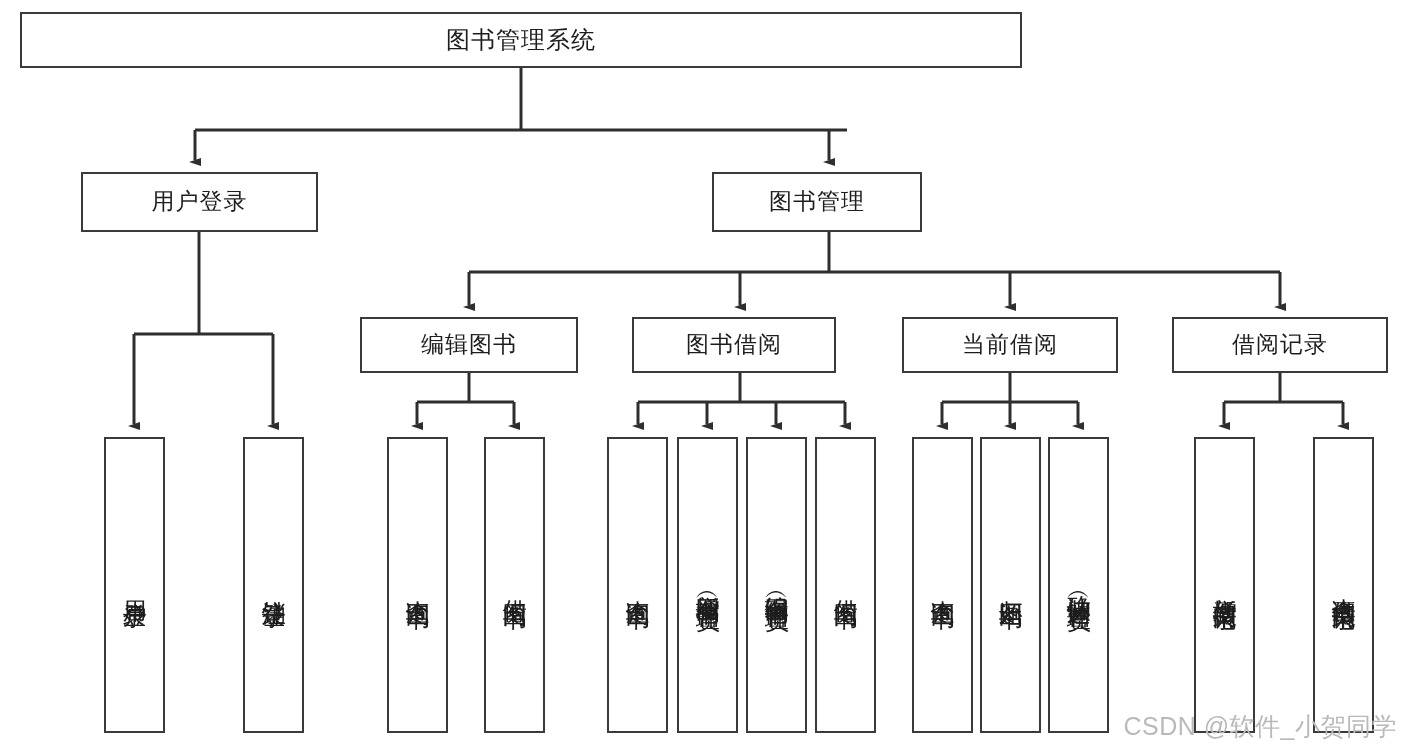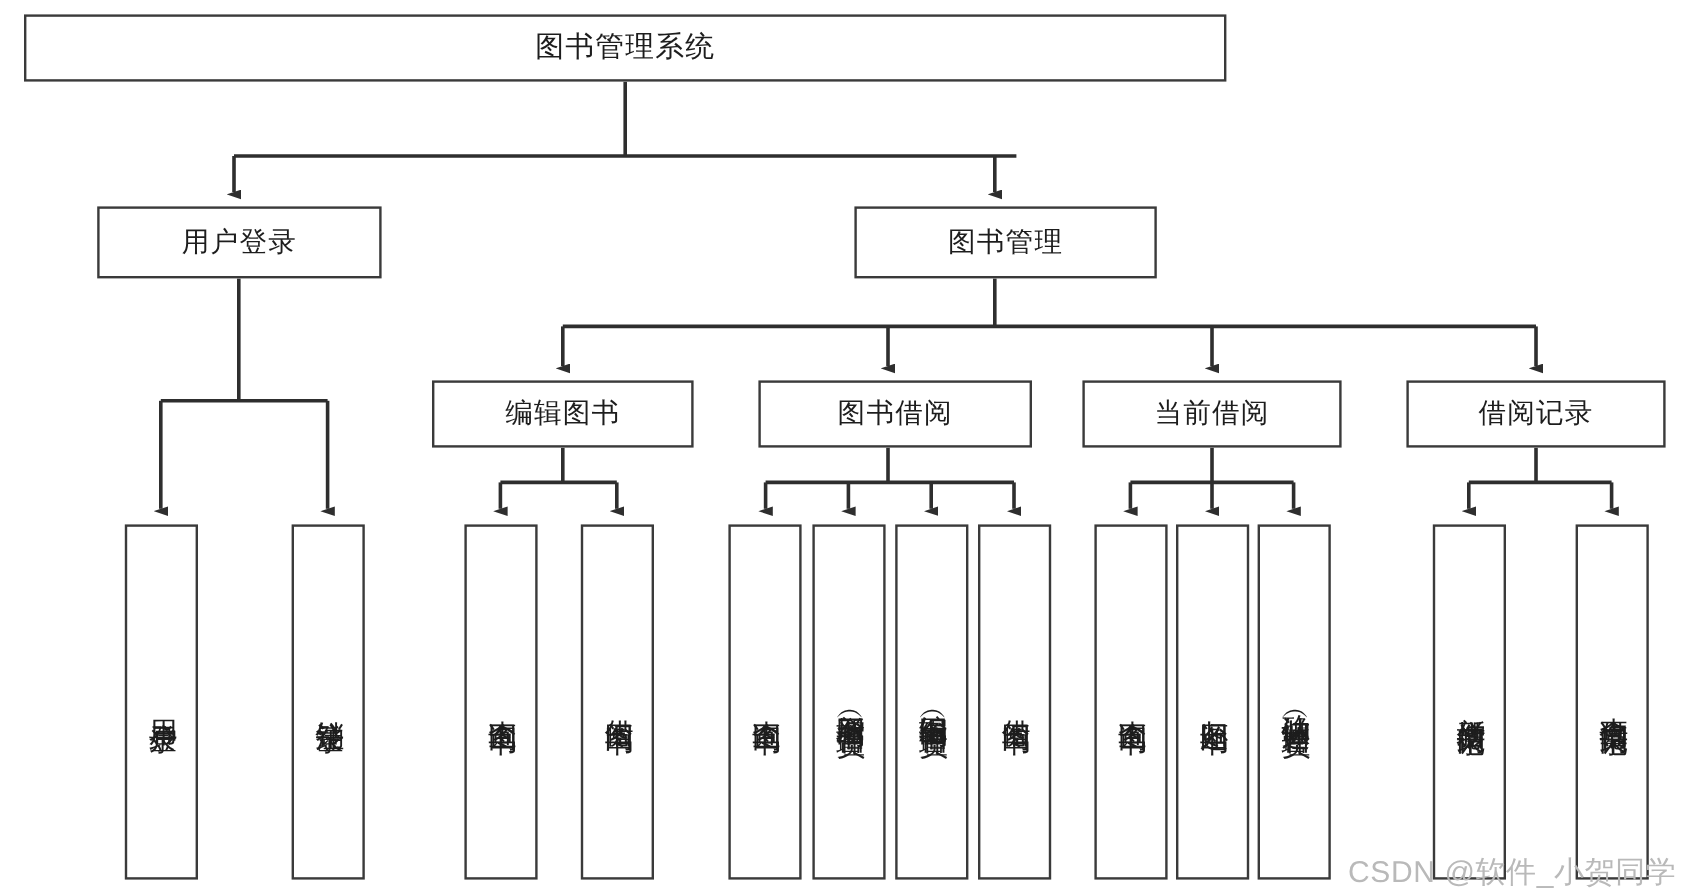--- a/index.html
+++ b/index.html
@@ -122,28 +122,28 @@
     </g>
   </svg>
 
   <div class="node horiz" id="title-node" style="left:20px; top:12px; width:1002px; height:56px;">
     <span class="label">图书管理系统</span>
   </div>
 
   <div class="node horiz" style="left:81px; top:172px; width:237px; height:60px;">
     <span class="label">用户登录</span>
   </div>
-  <div class="node horiz" style="left:712px; top:172px; width:252px; height:60px;">
+  <div class="node horiz" style="left:712px; top:172px; width:210px; height:60px;">
     <span class="label">图书管理</span>
   </div>
 
   <div class="node horiz" style="left:360px; top:317px; width:218px; height:56px;">
     <span class="label">编辑图书</span>
   </div>
-  <div class="node horiz" style="left:632px; top:317px; width:228px; height:56px;align-items:center;">
+  <div class="node horiz" style="left:632px; top:317px; width:204px; height:56px;align-items:center;">
     <span class="label">图书借阅</span>
   </div>
   <div class="node horiz" style="left:902px; top:317px; width:216px; height:56px;">
     <span class="label">当前借阅</span>
   </div>
   <div class="node horiz" style="left:1172px; top:317px; width:216px; height:56px;">
     <span class="label">借阅记录</span>
   </div>
 
   <div class="node vert" style="left:104px; top:437px; width:61px; height:296px;">

